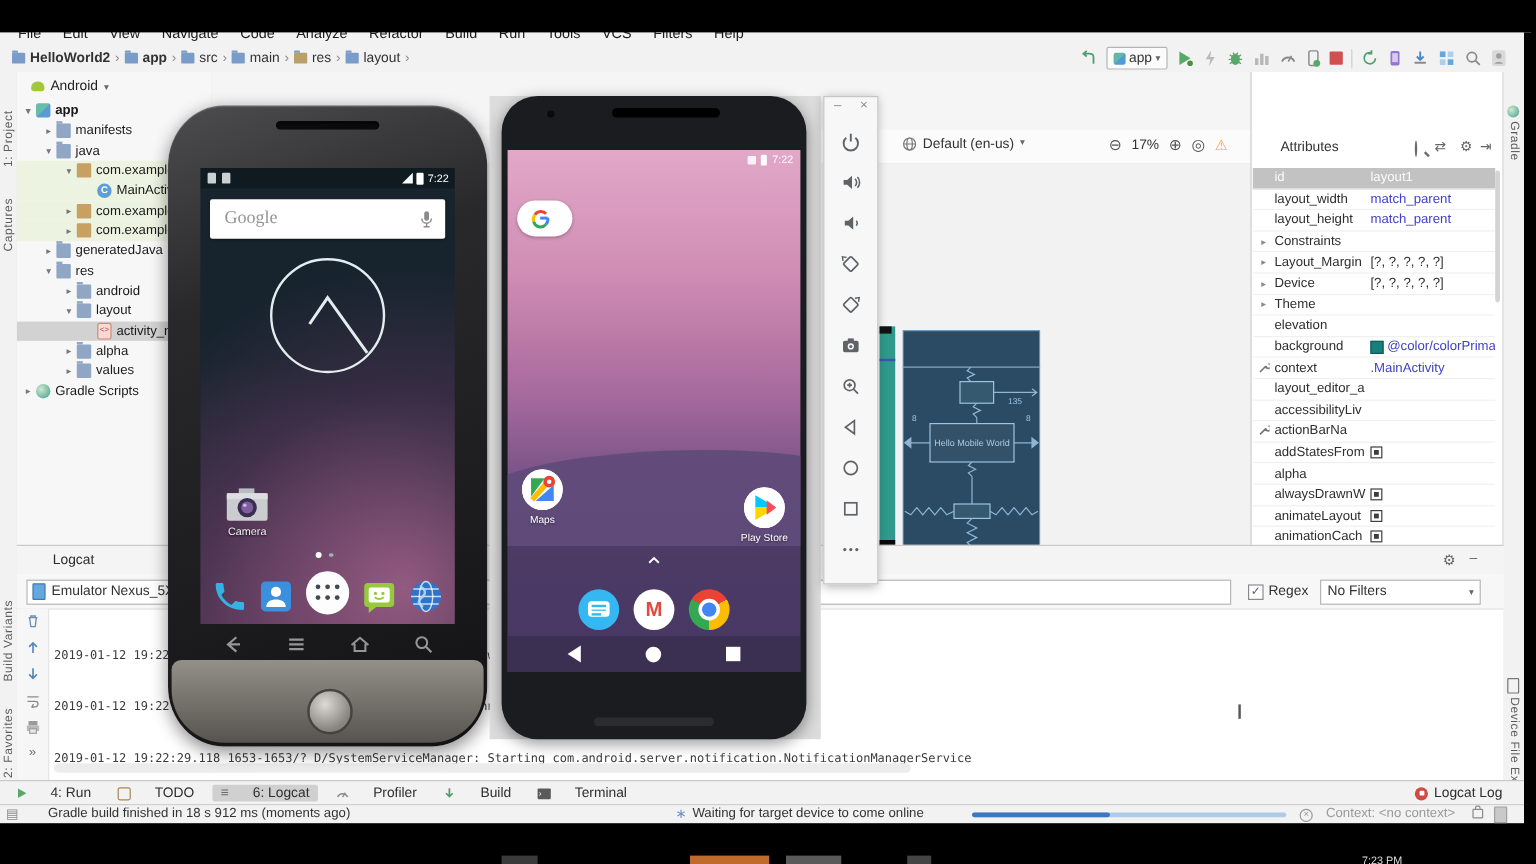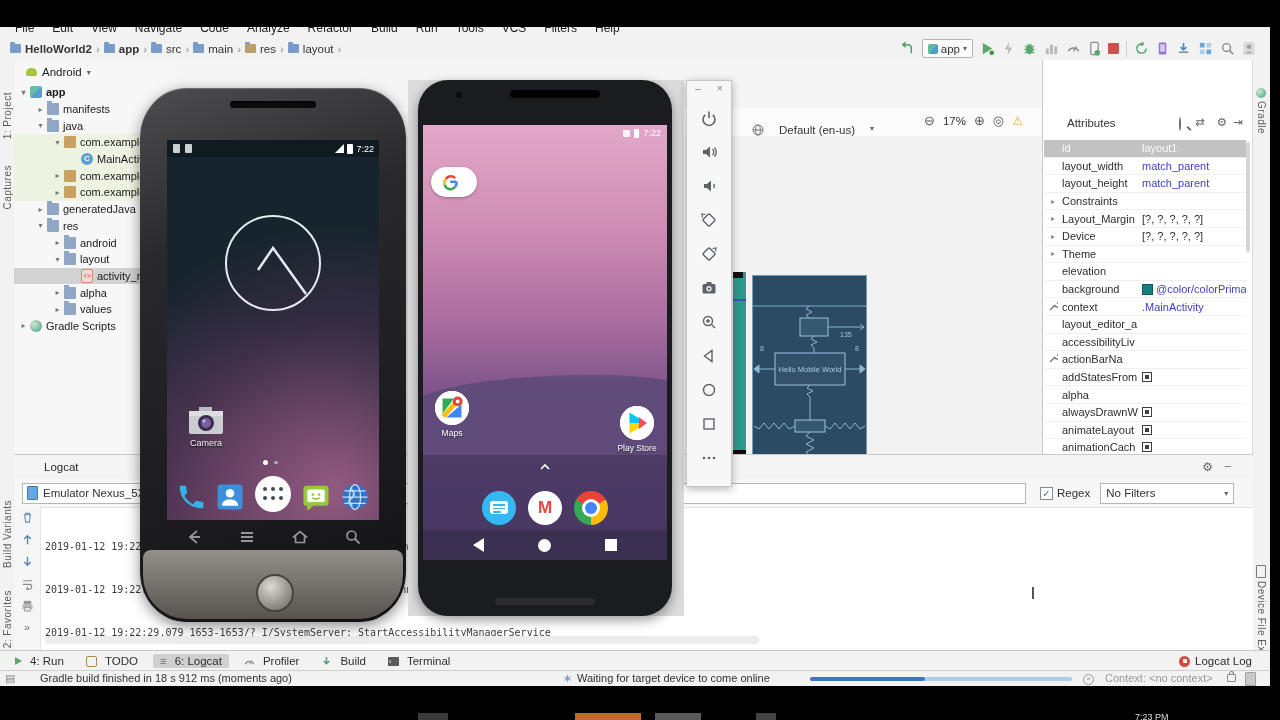--- a/index.html
+++ b/index.html
@@ -68,21 +68,21 @@
   .mag:after{content:"";position:absolute;left:8px;top:8px;width:5px;height:1.5px;background:#6e6e6e;transform:rotate(45deg);transform-origin:0 0}
   
   .logcat{position:absolute;left:14px;top:454px;width:1239px;height:196px;background:#fff;border-top:1px solid #c9c9c9}
   .log-h{height:24px;background:#f4f4f4;display:flex;align-items:center;padding-left:30px;font-size:11.5px;color:#2c2c2c}
   .log-filter{height:28px;background:#f7f7f7;display:flex;align-items:center;border-bottom:1px solid #e3e3e3;position:relative}
   .field{background:#fff;border:1px solid #b6b6b6;height:19px;display:flex;align-items:center;font-size:11.5px}
   .log-lines{position:absolute;left:31px;top:56px;right:4px;font-family:"DejaVu Sans Mono",monospace;font-size:10px;line-height:14.4px;color:#3c3c3c;white-space:pre}
   .licol{position:absolute;left:0;top:52px;width:26px;height:140px;background:#f6f6f6;border-right:1px solid #e6e6e6;display:flex;flex-direction:column;align-items:center;gap:9px;padding-top:4px}
   
   .twbar{position:absolute;left:0;top:650px;width:100%;height:20px;background:#f2f2f2;border-top:1px solid #c9c9c9;display:flex;align-items:center;font-size:11.5px;color:#2e2e2e}
-  .twtab{display:flex;align-items:center;gap:8px;padding:1px 7px;margin-left:8px;border-radius:2px}
+  .twtab{display:flex;align-items:center;gap:20px;padding:1px 7px;margin-left:8px;border-radius:2px}
   .twtab.active{background:#d0d0d0}
   .statusbar{position:absolute;left:0;top:670px;width:100%;height:15px;background:#f2f2f2;border-top:1px solid #cfcfcf;font-size:11px;color:#333}
   
   .ph1{position:absolute;left:140px;top:88px;width:266px;height:534px;z-index:10}
   .ph1 .bezel{position:absolute;inset:0;border-radius:46px/50px;background:linear-gradient(160deg,#4d4d50 0%,#29292b 28%,#121214 100%);box-shadow:0 4px 14px rgba(0,0,0,.45), inset 0 1px 1px rgba(255,255,255,.22)}
   .ph1 .chin{position:absolute;left:3px;right:3px;top:462px;height:69px;border-radius:8px 8px 44px 44px;background:linear-gradient(#938f89,#57544f)}
   .ph1 .ball{position:absolute;left:116px;top:486px;width:34px;height:34px;border-radius:50%;background:radial-gradient(circle at 38% 32%,#dddad5,#8d8a85 65%,#6e6b66);border:2px solid #45433f}
   .ph1 .screen{position:absolute;left:27px;top:52px;width:212px;height:380px;overflow:hidden;background:
       radial-gradient(circle at 80% 92%,rgba(219,122,177,.6),rgba(150,70,130,.25) 42%,transparent 68%),
       radial-gradient(circle at 12% 108%,rgba(160,85,140,.35),transparent 55%),#17242e}
@@ -320,21 +320,21 @@
           <span class="chev">▸</span>
           <span class="ticn i-gradle"></span>
           <span>Gradle Scripts</span>
         </div>
     </div>
   </div>
 
   <div class="editor">
     <div class="abs" style="left:485px;top:28px;font-weight:bold;color:#222;font-size:12px">Ap</div>
     <div class="design-tb">
-      <div class="abs" style="left:576px;top:16px;display:flex;align-items:flex-start;gap:15px">
+      <div class="abs" style="left:576px;top:6px;display:flex;align-items:flex-start;gap:5px">
         <svg width="12" height="12" viewBox="0 0 12 12">
             <circle cx="6" cy="6" r="5" stroke="#777" fill="none"></circle>
             <ellipse cx="6" cy="6" rx="2.3" ry="5" stroke="#777" fill="none"></ellipse>
             <path d="M1 6 H11" stroke="#777"></path>
           </svg>
         <span>Default (en-us)</span>
         <span style="font-size:8px;color:#666">▾</span>
       </div>
       <div class="abs" style="left:748px;top:5px;display:flex;align-items:center;gap:8px;font-size:13px;color:#555">
         <span>⊖</span>
@@ -534,21 +534,20 @@
       <svg width="13" height="13" viewBox="0 0 14 14">
           <rect x="3" y="2" width="8" height="4" fill="#9a9a9a"></rect>
           <rect x="1.5" y="6" width="11" height="5" fill="#b9b9b9"></rect>
           <rect x="4" y="9" width="6" height="4" fill="#e8e8e8" stroke="#9a9a9a"></rect>
         </svg>
       <span class="glyph" style="font-size:11px">»</span>
     </div>
     <div class="log-lines">
       <div>2019-01-12 19:22:29.031 1653-1653/? I/SystemServer: StartNetworkScoreService</div>
       <div>2019-01-12 19:22:29.054 1653-1653/? I/SystemServer: StartConnectivityService</div>
-      <div>2019-01-12 19:22:29.079 1653-1653/? I/SystemServer: StartAccessibilityManagerService</div>
       <div>2019-01-12 19:22:29.118 1653-1653/? D/SystemServiceManager: Starting com.android.server.notification.NotificationManagerService</div>
       <div>2019-01-12 19:22:29.149 1653-1653/? I/SystemServer: StartIpSecService</div>
       
       
       
     </div>
     <div class="abs" style="left:31px;top:181px;width:714px;height:8px;background:#ececec;border-radius:4px"></div>
     <div class="abs" style="left:1018px;top:132px;width:1.5px;height:12px;background:#555"></div>
   </div>
 
@@ -612,20 +611,27 @@
   <div class="abs" style="left:90px;top:13px;width:86px;height:7px;background:#0b0b0b;border-radius:4px;box-shadow:inset 0 1px 2px #000"></div>
   <div class="screen">
     <div class="sb1">
       <span style="width:7px;height:9px;background:#dfe3e5;opacity:.9;margin-left:6px;border-radius:1px"></span>
       <span style="width:7px;height:9px;background:#dfe3e5;opacity:.9;margin-left:5px;border-radius:1px"></span>
       <span style="margin-left:auto;display:flex;align-items:center;gap:3px;margin-right:5px">
         <span style="width:0;height:0;border-left:9px solid transparent;border-bottom:9px solid #fff"></span>
         <span style="width:6px;height:10px;background:#fff;border-radius:1px"></span>
         <span>7:22</span>
       </span>
+    </div>
+    <div class="gbar">
+      <span class="glogo">Google</span>
+      <svg class="abs" style="right:10px;top:9px" width="11" height="16" viewBox="0 0 11 16">
+          <rect x="3.5" y="1" width="4" height="8" rx="2" fill="#8b8b8b"></rect>
+          <path d="M1.5 7 a4 4 0 0 0 8 0 M5.5 11 V14 M3 14 H8" stroke="#8b8b8b" fill="none" stroke-width="1.2"></path>
+        </svg>
     </div>
     <svg class="abs" style="left:51px;top:68px" width="110" height="110" viewBox="0 0 110 110">
       <circle cx="55" cy="55" r="47" stroke="#e3ecef" stroke-width="2" fill="none"></circle>
       <path d="M40 62 L55 40 L88 86" stroke="#e3ecef" stroke-width="2.5" fill="none"></path>
     </svg>
     <div class="abs" style="left:14px;top:266px;width:50px;text-align:center">
       <svg width="38" height="30" viewBox="0 0 38 30" style="margin:0 auto">
         <rect x="12" y="1" width="13" height="6" fill="#b9bcc0"></rect>
         <rect x="2" y="5" width="34" height="23" rx="2" fill="#caccd0"></rect>
         <rect x="2" y="5" width="34" height="5" fill="#dcdee2"></rect>

